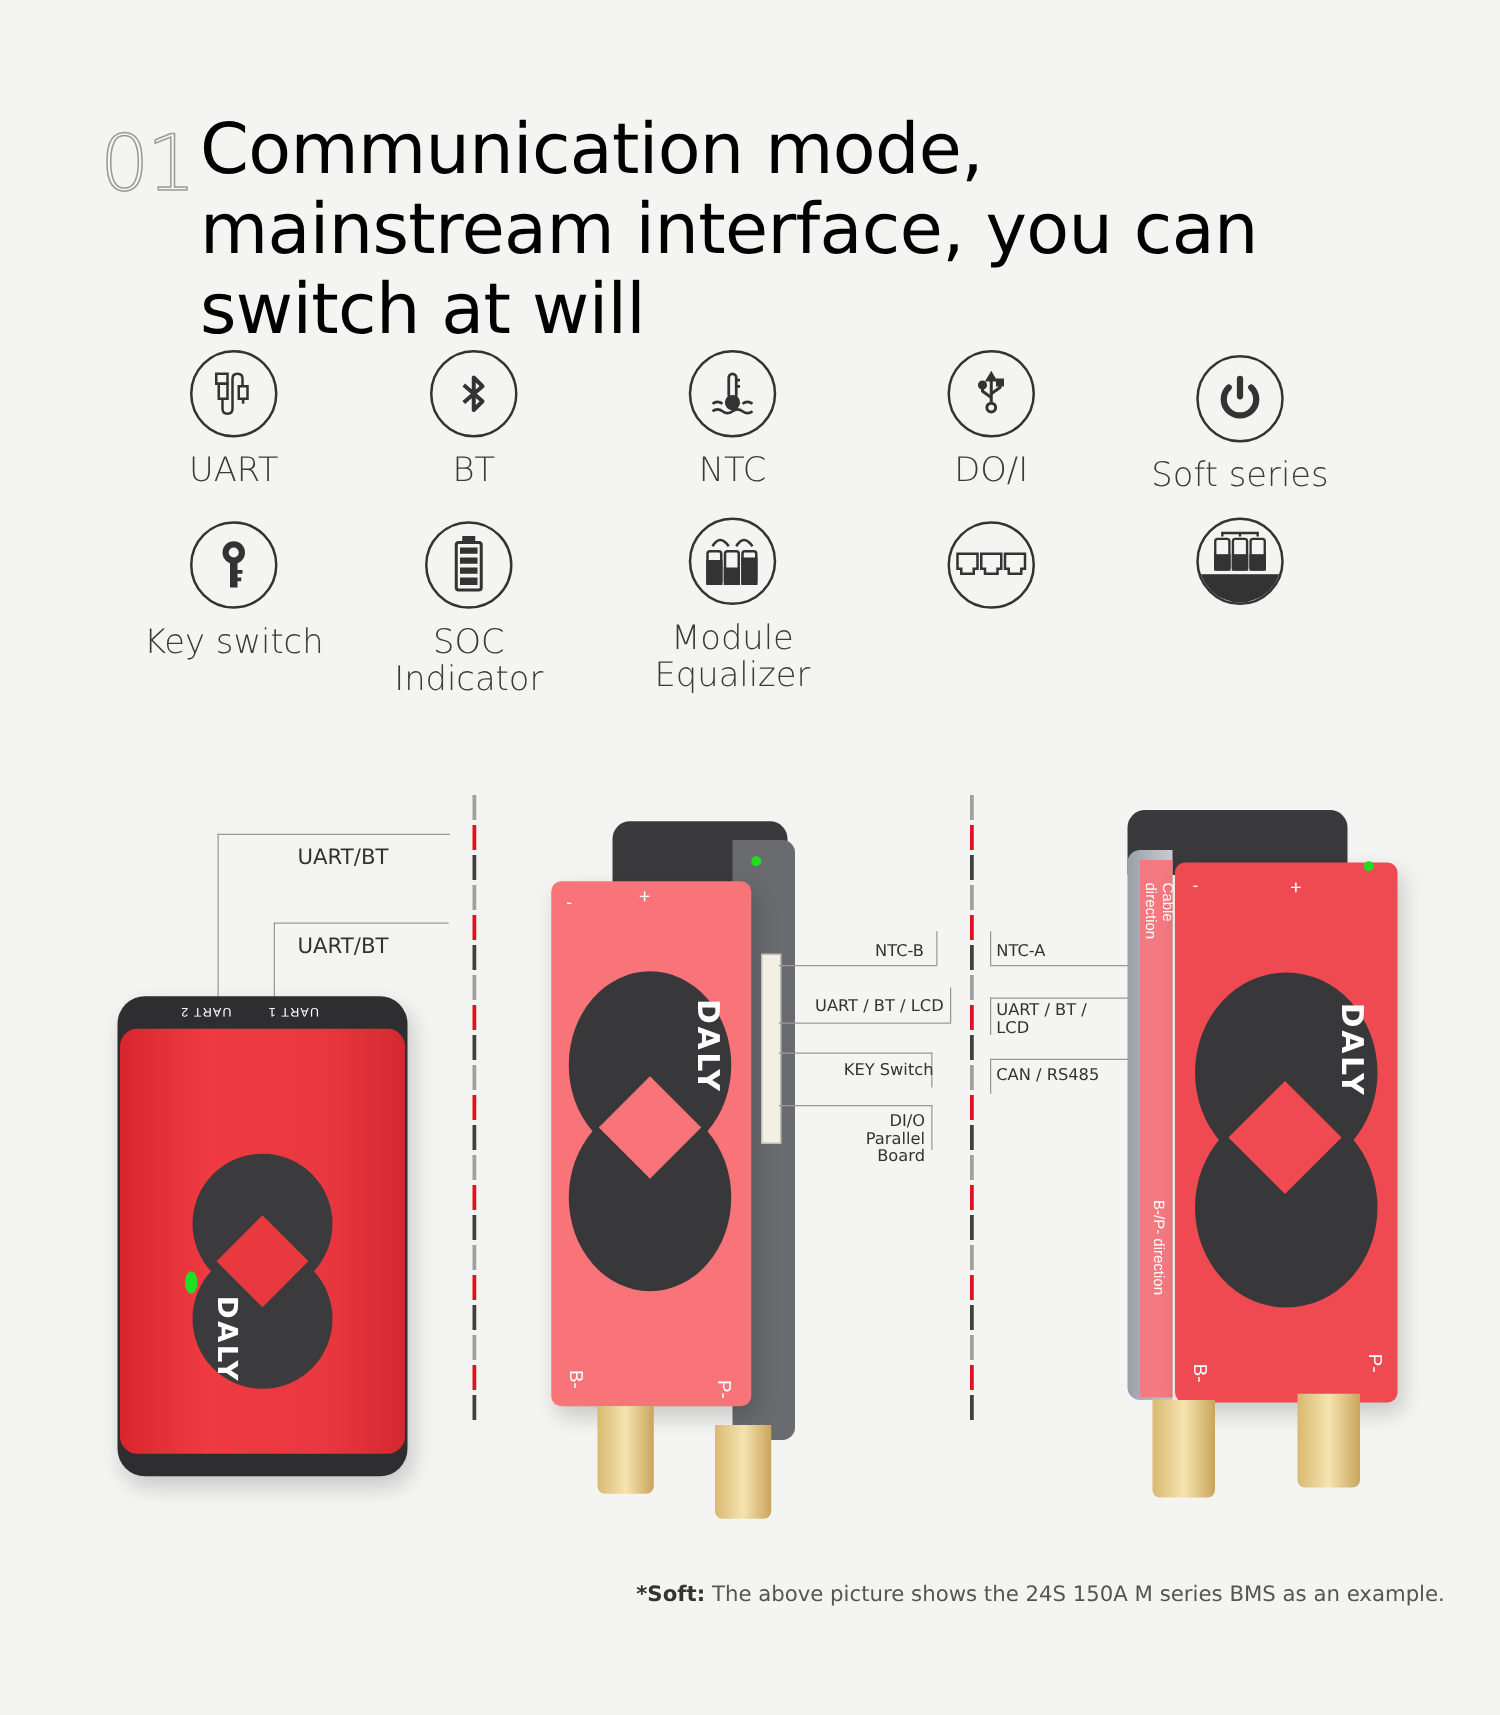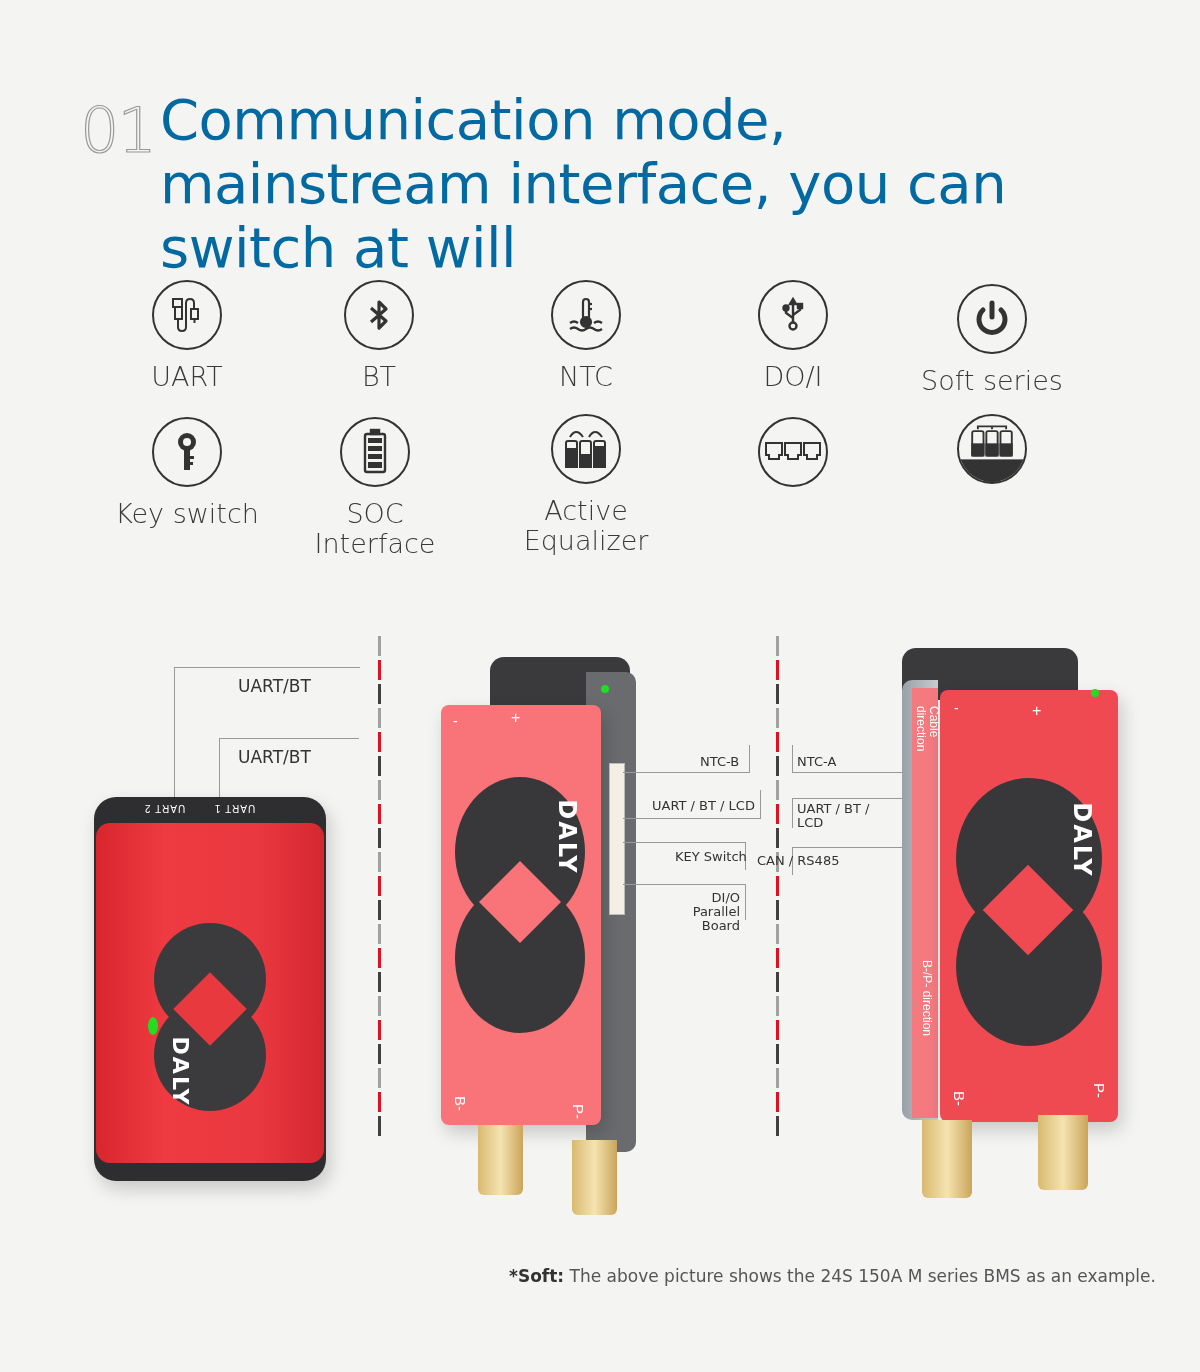--- a/index.html
+++ b/index.html
@@ -14,21 +14,21 @@
   
   .header { left: 80px; top: 88px; width: 1050px; }
   .header .num {
     position: absolute; left: 0; top: 6px;
     font-size: 62px; font-weight: 300; color: transparent;
     -webkit-text-stroke: 1.2px #9a9a9a; letter-spacing: -2px;
     font-family: "DejaVu Sans", sans-serif;
   }
   .header .title {
     position: absolute; left: 80px; top: 0; width: 960px;
-    font-size: 56px; line-height: 64px; color: #0369a1;
+    font-size: 56px; line-height: 64px; color: #000000;
     font-family: "DejaVu Sans", sans-serif; font-weight: 500; letter-spacing: -0.5px;
   }
 
   
   .feature { position: absolute; width: 180px; text-align: center; }
   .feature .circle {
     width: 70px; height: 70px; border: 2px solid #333; border-radius: 50%;
     margin: 0 auto; display: flex; align-items: center; justify-content: center;
     box-sizing: border-box; background: transparent;
   }
@@ -145,37 +145,37 @@
   <div class="circle">
     <svg width="40" height="48" viewBox="0 0 40 48" fill="none" stroke="#333" stroke-width="2.4">
       <rect x="16" y="2" width="8" height="4" fill="#333"></rect>
       <rect x="10" y="6" width="20" height="38" rx="2"></rect>
       <rect x="13" y="10" width="14" height="5" fill="#333" stroke="none"></rect>
       <rect x="13" y="18" width="14" height="5" fill="#333" stroke="none"></rect>
       <rect x="13" y="26" width="14" height="5" fill="#333" stroke="none"></rect>
       <rect x="13" y="34" width="14" height="6" fill="#333" stroke="none"></rect>
     </svg>
   </div>
-  <div class="label">SOC Interface</div>
+  <div class="label">SOC Indicator</div>
 </div>
 
 <div class="feature" style="left:496px; top:414px;">
   <div class="circle">
     <svg width="52" height="48" viewBox="0 0 52 48" fill="none" stroke="#333" stroke-width="2">
       <path d="M10 12 q6-10 13 0"></path>
         <path d="M29 12 q6-10 13 0"></path>
       <rect x="6" y="16" width="11" height="26" rx="2"></rect>
         <rect x="6" y="24" width="11" height="18" fill="#333"></rect>
       <rect x="20" y="16" width="11" height="26" rx="2"></rect>
         <rect x="20" y="30" width="11" height="12" fill="#333"></rect>
       <rect x="34" y="16" width="11" height="26" rx="2"></rect>
         <rect x="34" y="22" width="11" height="20" fill="#333"></rect>
     </svg>
   </div>
-  <div class="label">Active Equalizer</div>
+  <div class="label">Module Equalizer</div>
 </div>
 
 <div class="feature" style="left:703px; top:417px;">
   <div class="circle">
     <svg width="60" height="30" viewBox="0 0 60 30" fill="none" stroke="#333" stroke-width="2">
       <path d="M3 6 h16 v12 h-3 v4 h-10 v-4 h-3 z"></path>
       <path d="M22 6 h16 v12 h-3 v4 h-10 v-4 h-3 z"></path>
       <path d="M41 6 h16 v12 h-3 v4 h-10 v-4 h-3 z"></path>
     </svg>
   </div>
@@ -298,21 +298,21 @@
 <div class="abs line-v" style="left:792px; top:745px; height:28px;"></div>
 <div class="abs line-h" style="left:792px; top:772px; width:125px;"></div>
 <div class="abs callout" style="left:797px; top:754px;">NTC-A</div>
 
 <div class="abs line-v" style="left:792px; top:798px; height:30px;"></div>
 <div class="abs line-h" style="left:792px; top:798px; width:125px;"></div>
 <div class="abs callout" style="left:797px; top:802px; width:80px; line-height:14px;">UART / BT / LCD</div>
 
 <div class="abs line-v" style="left:792px; top:847px; height:28px;"></div>
 <div class="abs line-h" style="left:792px; top:847px; width:125px;"></div>
-<div class="abs callout" style="left:757px; top:853px;">CAN / RS485</div>
+<div class="abs callout" style="left:797px; top:853px;">CAN / RS485</div>
 
 <div class="abs" style="left:902px; top:648px; width:176px; height:52px; border-radius:14px 14px 0 0; background:#3a3a3c;"></div>
 <div class="abs" style="left:902px; top:680px; width:36px; height:440px; background:linear-gradient(90deg,#9aa0a8,#c7ccd2); border-radius:10px 0 0 10px;"></div>
 <div class="abs" style="left:913px; top:748px; width:10px; height:110px; background:#3a3a3c;"></div>
 <div class="abs" style="left:912px; top:688px; width:26px; height:430px; background:#f47a80;">
   <div class="abs" style="left:-20px; top:40px; width:70px; color:#fff; font-size:12px; line-height:13px; transform:rotate(90deg);">Cable direction</div>
   <div class="abs" style="left:-40px; top:320px; width:110px; color:#fff; font-size:12px; transform:rotate(90deg);">B-/P- direction</div>
 </div>
 <div class="abs device-shadow" style="left:940px; top:690px; width:178px; height:432px; background:#ef4a52; border-radius:8px;">
   <div class="abs" style="left:14px; top:10px; color:#fff; font-size:14px;">-</div>

